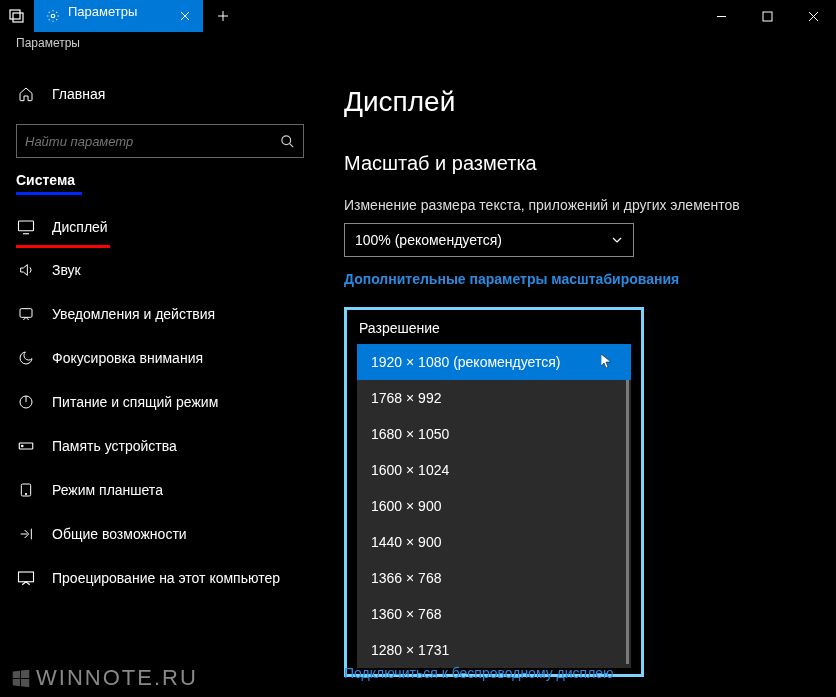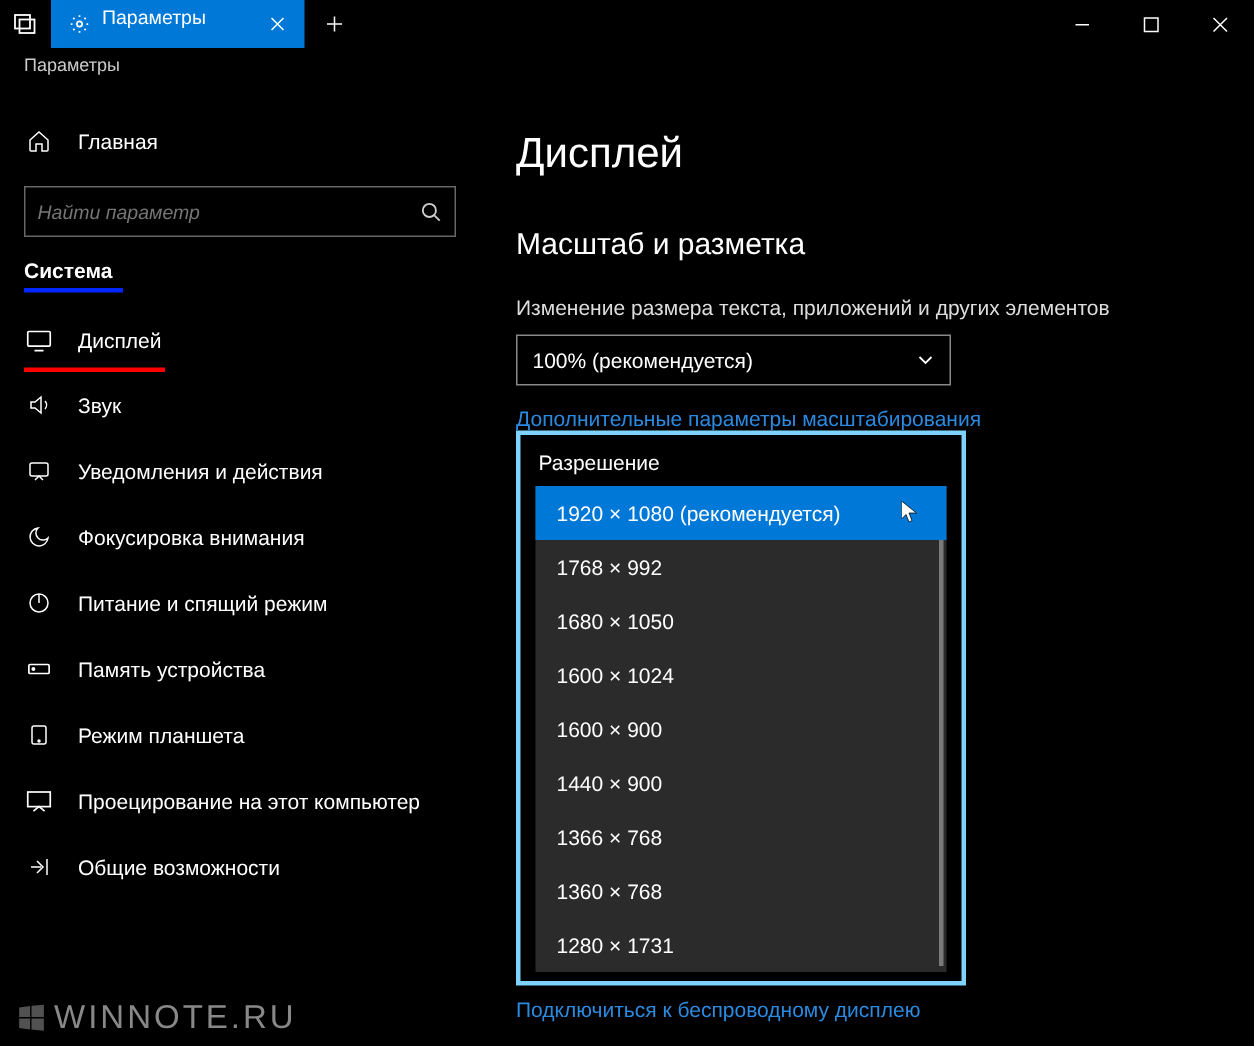--- a/index.html
+++ b/index.html
@@ -29,21 +29,21 @@
   .section-title { padding: 0 16px 4px 16px; font-size:14px; font-weight:600; }
   .blue-under { height:3px; background:#0026ff; margin: 0 16px 10px 16px; width: 66px; }
   .red-under { height:3px; background:#ff0000; margin: -4px 0 0 16px; width: 94px; }
 
   
   .content { flex:1; padding: 26px 20px 0 24px; position:relative; }
   h1 { font-size: 28px; font-weight: 400; margin-bottom: 34px; }
   h2 { font-size: 20px; font-weight: 400; margin-bottom: 22px; }
   .label { font-size: 14px; color:#ddd; margin-bottom: 10px; }
   .combo { height:34px; width:290px; border:1px solid #888; display:flex; align-items:center; justify-content:space-between; padding:0 10px; font-size:14px; margin-bottom: 14px; }
-  .link { color:#2b8ae0; font-size:14px; margin-bottom: 0; display:block; }
+  .link { color:#2b8ae0; font-size:14px; margin-bottom: 20px; display:block;font-weight:bold; }
 
   .resbox { border:3px solid #7dd3fc; width: 300px; padding: 6px 0 6px 0; }
   .resbox .reslabel { font-size:14px; padding: 4px 12px 8px 12px; }
   .dropdown { background:#2b2b2b; margin: 0 10px 0 10px; position:relative; }
   .dropdown .opt { height:36px; display:flex; align-items:center; padding:0 14px; font-size:14px; }
   .dropdown .opt.sel { background:#0078d7;text-align:center; }
   .dropdown .scroll { position:absolute; right:2px; top:36px; bottom:4px; width:3px; background:#7a7a7a; }
   .cursor { position:absolute; }
 
   .connect-link { color:#2b8ae0; font-size:14px; position:absolute; left:24px; bottom:16px; }
@@ -192,35 +192,35 @@
             <rect x="5" y="3" width="14" height="18" rx="2"></rect>
             <circle cx="12" cy="18" r="1" fill="#fff"></circle>
           </svg>
       </span>
       <span>Режим планшета</span>
     </div>
 
 
     <div class="side-row">
       <span class="ico">
+        <svg width="16" height="16" viewBox="0 0 24 24" fill="none" stroke="#fff" stroke-width="1.5">
+            <path d="M4 12h10M10 6l6 6-6 6M20 4v16"></path>
+          </svg>
+      </span>
+      <span>Общие возможности</span>
+    </div>
+
+    <div class="side-row">
+      <span class="ico">
         <svg width="18" height="18" viewBox="0 0 24 24" fill="none" stroke="#fff" stroke-width="1.5">
             <rect x="2" y="4" width="20" height="13"></rect>
             <path d="M7 21l5-4 5 4"></path>
           </svg>
       </span>
       <span>Проецирование на этот компьютер</span>
-    </div>
-
-    <div class="side-row">
-      <span class="ico">
-        <svg width="16" height="16" viewBox="0 0 24 24" fill="none" stroke="#fff" stroke-width="1.5">
-            <path d="M4 12h10M10 6l6 6-6 6M20 4v16"></path>
-          </svg>
-      </span>
-      <span>Общие возможности</span>
     </div>
 
     <div class="watermark">
       <span class="wm-icon">
         <svg width="22" height="22" viewBox="0 0 24 24" fill="#888">
             <path d="M3 5l8-1v8H3zM3 13h8v8l-8-1zM12 3.8L21 3v9h-9zM12 13h9v9l-9-1z"></path>
           </svg>
       </span>
       <span>WINNOTE.RU</span>
     </div>

